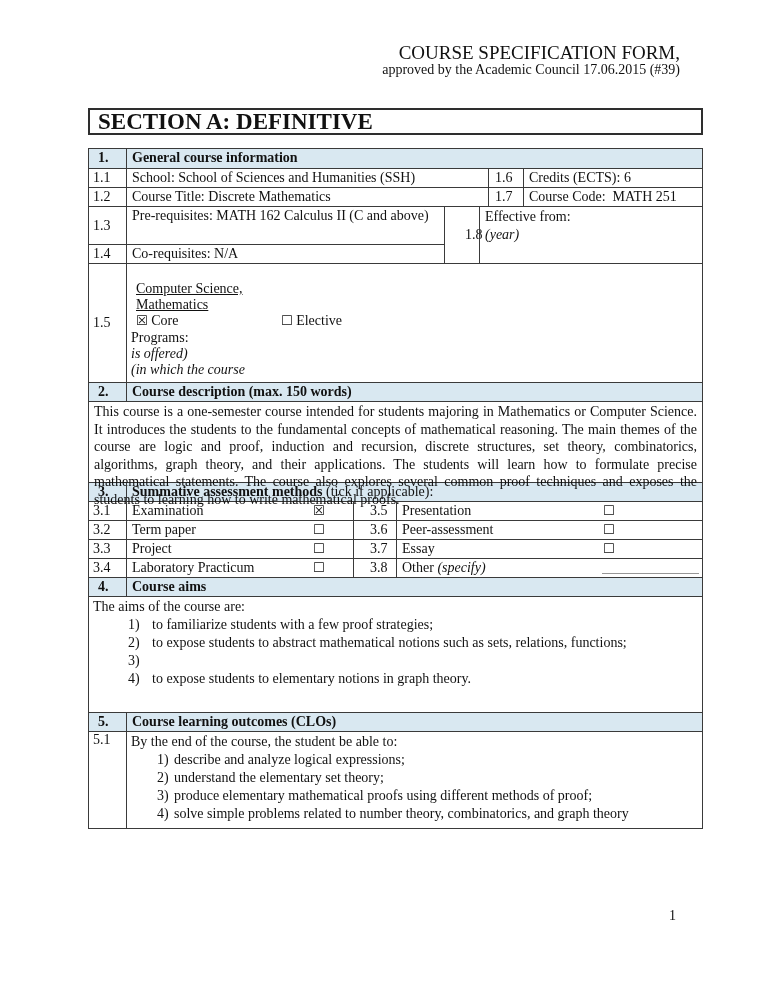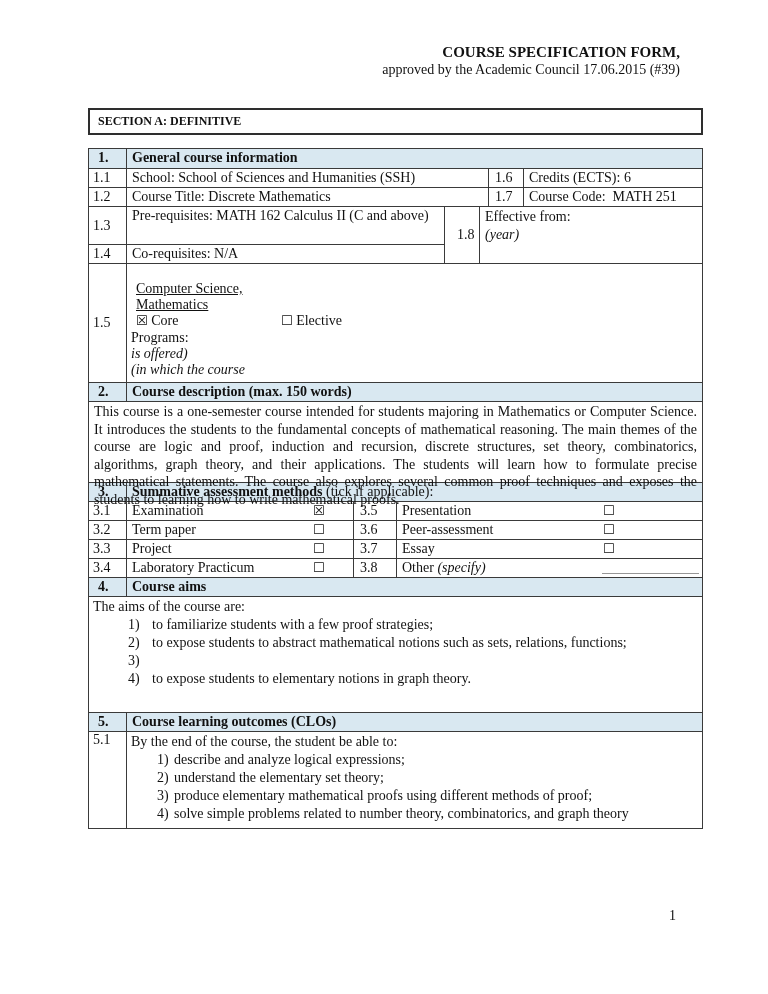--- a/index.html
+++ b/index.html
@@ -1,27 +1,27 @@
 <!DOCTYPE html>
 <html><head>
 <meta charset="utf-8">
 <style>
   html,body{margin:0;padding:0;}
   body{
     width:768px;height:994px;background:#ffffff;position:relative;
     font-family:"Liberation Serif",serif;color:#111;font-size:14px;
   }
   .doc-header{position:absolute;top:44px;left:0;right:88px;text-align:right;}
-  .doc-header .t1{font-weight:bold;font-size:15px;line-height:17px;}
+  .doc-header .t1{font-weight:normal;font-size:19px;line-height:17px;}
   .doc-header .t2{font-size:14px;line-height:17px;}
 
   .section-box{
     position:absolute;left:88px;top:108px;width:615px;height:27px;
     border:2px solid #2e2e2e;box-sizing:border-box;display:flex;align-items:center;
-    padding-left:8px;font-weight:bold;font-size:12px;background:#fff;
+    padding-left:8px;font-weight:bold;font-size:23px;background:#fff;
   }
 
   .tbl{
     position:absolute;left:88px;top:148px;width:615px;
     border:1px solid #3a3a3a;box-sizing:border-box;font-size:14px;background:#fff;
   }
   .row{display:flex;box-sizing:border-box;border-top:1px solid #3a3a3a;}
   .row:first-child{border-top:none;}
   .h19{height:19px;line-height:18px;}
   .hdr{background:#d9e8f1;font-weight:bold;}
@@ -35,21 +35,21 @@
 
   
   .lp{width:355px;flex:none;box-sizing:border-box;}
   .subrow{display:flex;box-sizing:border-box;}
   .subrow.sr2{border-top:1px solid #3a3a3a;}
   .c13{width:318px;flex:none;box-sizing:border-box;padding:0 6px 0 5px;
        white-space:normal;line-height:18px;height:37px;}
   .n13{height:37px;display:flex;align-items:flex-start;line-height:18px;}
   .n13 span{align-self:center;}
   .cn18{width:35px;flex:none;border-left:1px solid #3a3a3a;box-sizing:border-box;
-        display:flex;align-items:center;padding-left:12px;}
+        display:flex;align-items:center;padding-left:20px;}
   .cd18{flex:1;border-left:1px solid #3a3a3a;box-sizing:border-box;padding:1px 4px 0 5px;line-height:18px;}
 
   
   .r15{height:119px;}
   .r15 .cn{display:flex;align-items:center;}
   .c15{flex:1;border-left:1px solid #3a3a3a;box-sizing:border-box;
        padding:17px 4px 0 4px;line-height:16.2px;}
   .indent{margin-left:5px;}
   .u{text-decoration:underline;}
   .i{font-style:italic;}
@@ -58,21 +58,21 @@
   
   .cbx{font-family:"DejaVu Sans",sans-serif;font-size:13px;line-height:1;}
 
   
   .cdesc{flex:1;box-sizing:border-box;padding:1px 5px 0 5px;text-align:justify;
          line-height:17.6px;height:107px;overflow:hidden;}
   .rdesc{height:81px;}
 
   
   .asmL{width:227px;flex:none;position:relative;}
-  .asmN{width:43px;flex:none;padding-left:6px;box-sizing:border-box;}
+  .asmN{width:43px;flex:none;padding-left:16px;box-sizing:border-box;}
   .asmR{flex:1;position:relative;}
   .asmL .cbx{position:absolute;left:186px;top:2px;}
   .asmR .cbx{position:absolute;left:206px;top:2px;}
   .blank-line{position:absolute;right:3px;bottom:3px;width:97px;border-bottom:1px solid #979797;}
 
   
   .blockcell{flex:1;box-sizing:border-box;padding:1px 5px 3px 4px;line-height:18px;}
   .raims{height:116px;}
   .rclo{height:97px;}
   .li{display:flex;}

